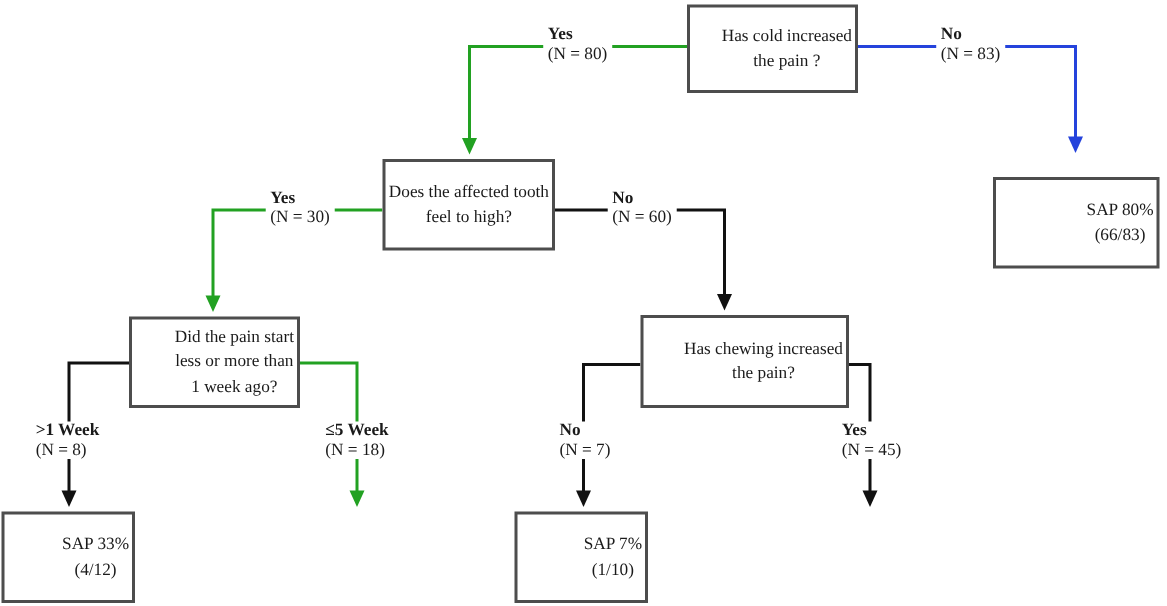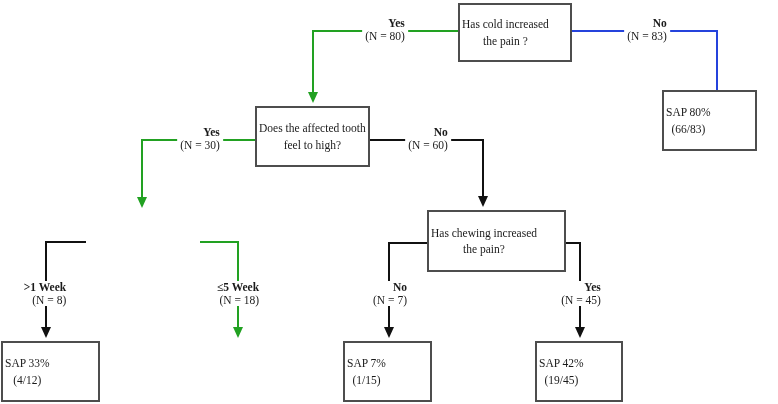--- a/index.html
+++ b/index.html
@@ -12,38 +12,38 @@
   }
   .connector-layer{position:absolute;left:0;top:0;z-index:1;}
   .node{
     position:absolute;
     z-index:2;
     box-sizing:border-box;
     background:#ffffff;
     border:2px solid #4d4d4d;
     display:flex;
     align-items:center;
-    justify-content:flex-start;
+    justify-content:flex-end;
     text-align:center;
   }
   .node .node-text{
     white-space:pre-line;
     font-size:11.5px;
     line-height:1.4;
     color:#1a1a1a;
     padding:0 2px;
   }
   .elabel{
     position:absolute;
     z-index:3;
     transform:translateX(-50%);
     background:#ffffff;
     display:flex;
     flex-direction:column;
-    align-items:flex-end;
+    align-items:flex-start;
     text-align:center;
     font-size:11.5px;
     line-height:12.5px;
     color:#1a1a1a;
     padding:0 3px;
   }
   .elabel .edge-word{font-weight:bold;}
 </style>
 </head>
 <body>
@@ -80,46 +80,47 @@
   <div class="node" style="left:458px;top:3px;width:114px;height:59px">
     <span class="node-text">Has cold increased
 the pain ?</span>
   </div>
 
   <div class="node" style="left:255px;top:106px;width:115px;height:61px">
     <span class="node-text">Does the affected tooth
 feel to high?</span>
   </div>
 
+  <div class="node" style="left:86px;top:211px;width:114px;height:61px">
+    <span class="node-text">Did the pain start
+less or more than
+1 week ago?</span>
+  </div>
 
   <div class="node" style="left:427px;top:210px;width:139px;height:62px">
     <span class="node-text">Has chewing increased
 the pain?</span>
   </div>
 
-  <div class="node" style="left:662px;top:90px;width:95px;height:61px">
+  <div class="node" style="left:662px;top:118px;width:111px;height:61px">
     <span class="node-text">SAP 80%
 (66/83)</span>
   </div>
 
-  <div class="node" style="left:1px;top:341px;width:99px;height:61px">
+  <div class="node" style="left:1px;top:341px;width:89px;height:61px">
     <span class="node-text">SAP 33%
 (4/12)</span>
   </div>
 
 
   <div class="node" style="left:343px;top:341px;width:89px;height:61px">
     <span class="node-text">SAP 7%
-(1/15)</span>
+(1/10)</span>
   </div>
 
-  <div class="node" style="left:535px;top:341px;width:88px;height:61px">
-    <span class="node-text">SAP 42%
-(19/45)</span>
-  </div>
 
   <div class="elabel" style="left:385px;top:17px">
     <span class="edge-word">Yes</span>
     <span class="edge-count">(N = 80)</span>
   </div>
 
   <div class="elabel" style="left:647px;top:17px">
     <span class="edge-word">No</span>
     <span class="edge-count">(N = 83)</span>
   </div>

